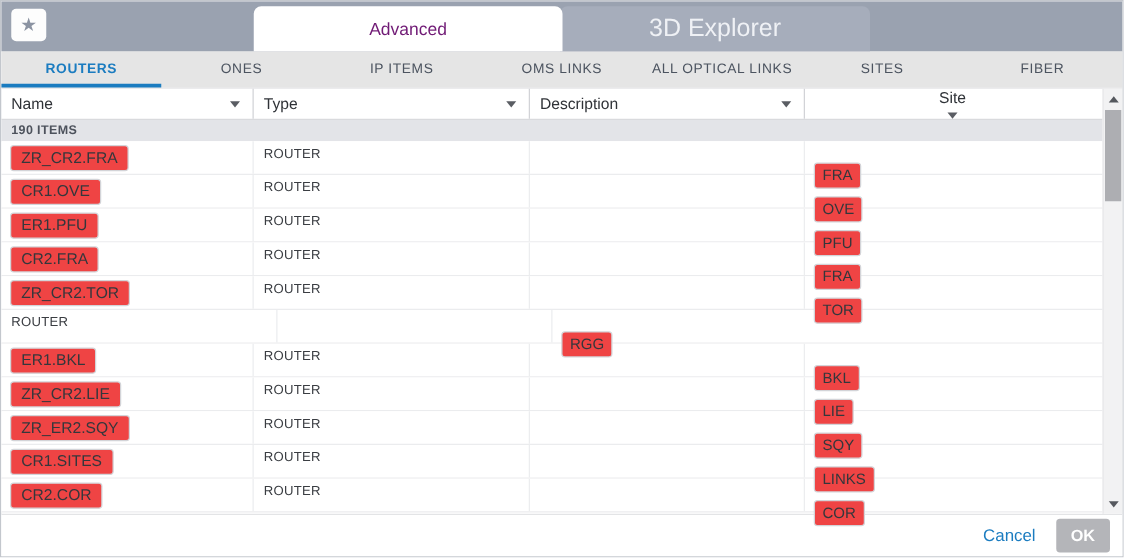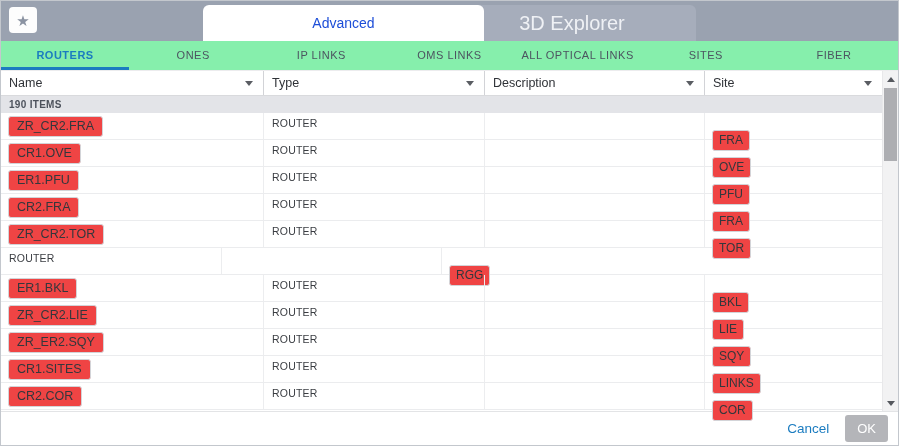--- a/index.html
+++ b/index.html
@@ -31,47 +31,47 @@
     cursor: pointer;
   }
   .star-btn .star {
     color: #8b93a2;
     font-size: 15px;
     line-height: 1;
   }
   .tab-advanced {
     position: absolute;
     left: 202px; top: 4px;
-    width: 281px; height: 36px;
+    width: 247px; height: 36px;
     background: #ffffff;
     border-radius: 6px 6px 0 0;
     text-align: center;
     line-height: 36px;
     font-size: 14px;
-    color: #1d4ed8;
+    color: #701a75;
     cursor: default;
   }
   .tab-3d {
     position: absolute;
     left: 447px; top: 4px;
     width: 248px; height: 36px;
     background: #a6adbb;
     border-radius: 6px 6px 0 0;
     text-align: center;
     line-height: 36px;
     font-size: 20px;
     color: #eff1f5;
     cursor: pointer;
   }
 
   
   .subtabs {
     display: flex;
     height: 30px;
-    background: #86efac;
+    background: #e5e5e5;
     border-bottom: 1px solid #ececee;
   }
   .subtab {
     flex: 1;
     text-align: center;
     line-height: 28px;
     font-size: 11px;
     letter-spacing: 0.5px;
     color: #4c5460;
     cursor: pointer;
@@ -98,28 +98,28 @@
   .hcell {
     display: flex;
     align-items: center;
     justify-content: space-between;
     padding: 0 10px 0 8px;
     font-size: 12.5px;
     color: #2f3237;
     border-right: 1px solid #d2d3d7;
     cursor: pointer;
   }
-  .hcell:last-child { border-right: none; }
+  .hcell:last-child { border-right: none; flex-direction: column; }
   .caret {
     width: 0; height: 0;
     border-left: 4px solid transparent;
     border-right: 4px solid transparent;
     border-top: 5px solid #5a5d63;
   }
-  .col-0 { width: 263px; }
+  .col-0 { width: 202px; }
   .col-1 { width: 221px; }
   .col-2 { width: 220px; }
   .col-3 { flex: 1; }
 
   .group-row {
     height: 17px;
     background: var(--groupbg, #e3e4e8);
     font-size: 10px;
     font-weight: bold;
     letter-spacing: 0.3px;
@@ -215,39 +215,40 @@
     background: var(--okbg, #b4b5b9);
     color: #fff;
     border: none;
     border-radius: 3px;
     min-width: 40px;
     height: 27px;
     padding: 0 12px;
     font-size: 13px;
     font-family: "Liberation Sans", sans-serif;
     cursor: pointer;
+    font-weight: bold;
   }
 </style>
 </head>
 <body>
 
 <div class="app">
 
   <div class="topbar">
     <div class="tab-3d">3D Explorer</div>
     <div class="tab-advanced">Advanced</div>
     <div class="star-btn">
       <span class="star">★</span>
     </div>
   </div>
 
   <div class="subtabs">
     <div class="subtab active">ROUTERS</div>
     <div class="subtab">ONES</div>
-    <div class="subtab">IP LINKS</div>
+    <div class="subtab">IP ITEMS</div>
     <div class="subtab">OMS LINKS</div>
     <div class="subtab">ALL OPTICAL LINKS</div>
     <div class="subtab">SITES</div>
     <div class="subtab">FIBER</div>
   </div>
 
   <div class="content">
     <div class="grid-area">
 
       <div class="header-row">

